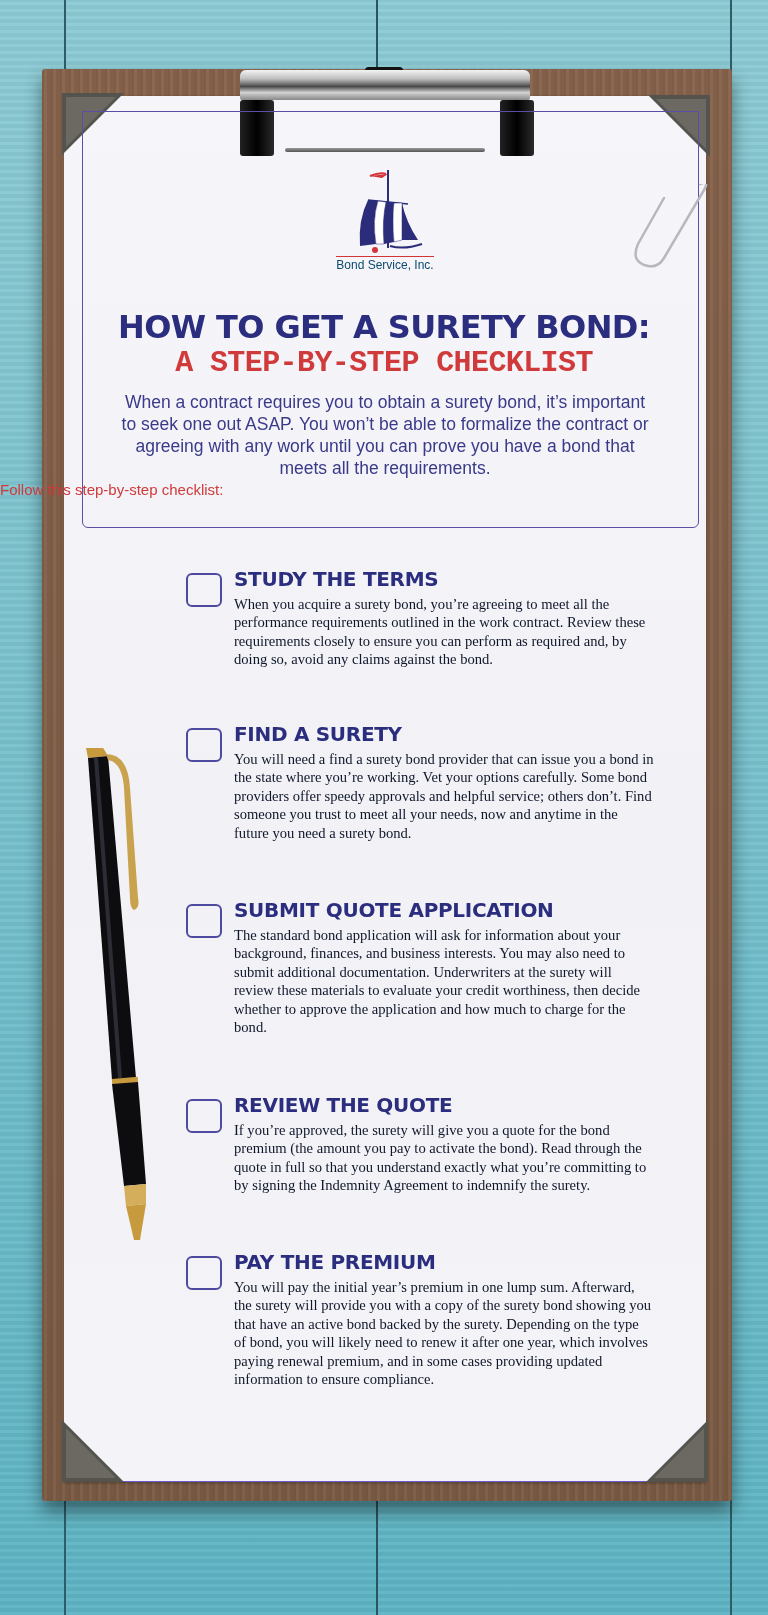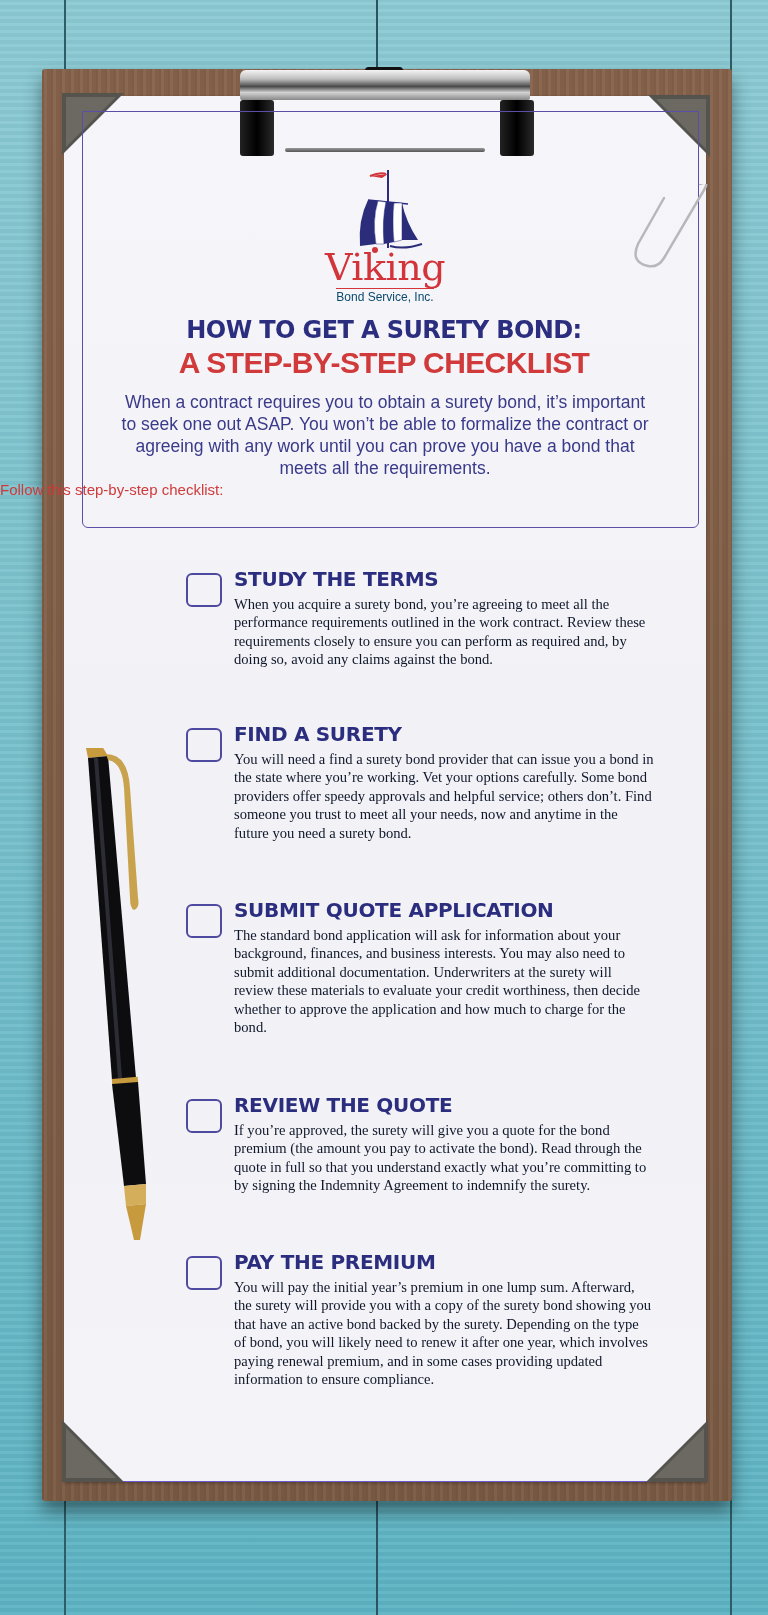--- a/index.html
+++ b/index.html
@@ -45,27 +45,27 @@
   .logo svg { display: block; margin: 0 auto; }
   .logo-name {
     font-family: "DejaVu Serif", serif; color: #d2343a; font-size: 38px; line-height: 38px;
     letter-spacing: -0.5px; margin-top: -6px;
   }
   .logo-sub {
     font-family: "Liberation Sans", sans-serif; color: #0c4a6e; font-size: 12px;
     border-top: 1.5px solid #d2343a; display: inline-block; padding-top: 1px; margin-top: 1px;
   }
   .title1 {
-    position: absolute; left: 0; width: 768px; top: 316px; text-align: center;
-    font-family: "DejaVu Sans", sans-serif; font-weight: bold; font-size: 24px; letter-spacing: -0.6px;
+    position: absolute; left: 0; width: 768px; top: 308px; text-align: center;
+    font-family: "DejaVu Sans", sans-serif; font-weight: bold; font-size: 32px; letter-spacing: -0.6px;
     color: #2b2d7e;
   }
   .title2 {
     position: absolute; left: 0; width: 768px; top: 346px; text-align: center;
-    font-family: Liberation Sans, sans-serif; font-weight: bold; font-size: 30px; letter-spacing: -0.6px;
+    font-family: Liberation Mono, monospace; font-weight: bold; font-size: 30px; letter-spacing: -0.6px;
     color: #d03a3a;
   }
   .intro {
     position: absolute; left: 120px; width: 530px; top: 391px; text-align: center;
     font-family: "Liberation Sans", sans-serif; font-size: 17.5px; line-height: 22px; color: #3a3a8a;
   }
   .intro-cta {
     position: absolute; left: 0; width: 768px; top: 481px; text-align: left;
     font-family: "Liberation Sans", sans-serif; font-size: 15px; color: #d03a3a;
   }
@@ -138,21 +138,20 @@
     <path d="M40 8 Q50 4 56 6" stroke="#d2343a" stroke-width="2" fill="none"></path>
     <line x1="38" y1="32" x2="78" y2="36" stroke="#2b2d7a" stroke-width="1.5"></line>
     <path d="M38 32 Q28 52 30 78 L46 76 Q42 52 48 33 Z" fill="#2b2d7a"></path>
     <path d="M48 33 Q42 52 46 76 L54 76 Q52 52 56 34 Z" fill="#ffffff" stroke="#2b2d7a" stroke-width="0.5"></path>
     <path d="M56 34 Q52 52 54 76 L64 74 Q62 52 64 35 Z" fill="#2b2d7a"></path>
     <path d="M64 35 Q62 52 64 74 L72 72 Q72 54 72 35 Z" fill="#ffffff" stroke="#2b2d7a" stroke-width="0.5"></path>
     <path d="M72 35 Q76 54 88 72 L72 72 Q72 54 72 35 Z" fill="#2b2d7a"></path>
     <path d="M60 78 Q74 82 92 76" stroke="#2b2d7a" stroke-width="2" fill="none"></path>
     <circle cx="45" cy="82" r="3" fill="#d2343a"></circle>
   </svg>
-  <div class="logo-name">Viking</div>
   <div class="logo-sub">Bond Service, Inc.</div>
 </div>
 
 <div class="title1">HOW TO GET A SURETY BOND:</div>
 <div class="title2">A STEP-BY-STEP CHECKLIST</div>
 <div class="intro">When a contract requires you to obtain a surety bond, it’s important to seek one out ASAP. You won’t be able to formalize the contract or agreeing with any work until you can prove you have a bond that meets all the requirements.</div>
 <div class="intro-cta">Follow this step-by-step checklist:</div>
 
 <div class="pen">
   <svg viewBox="0 0 80 532" width="80" height="532">

